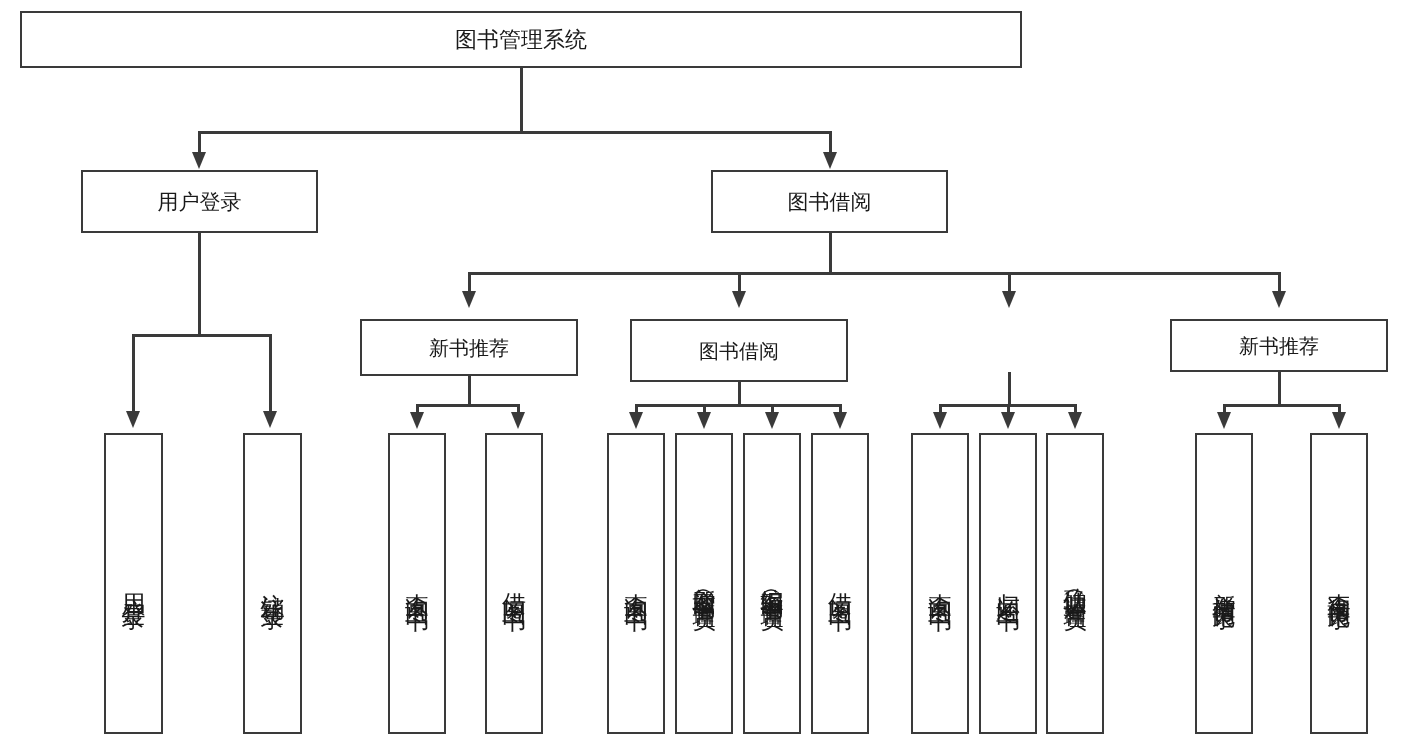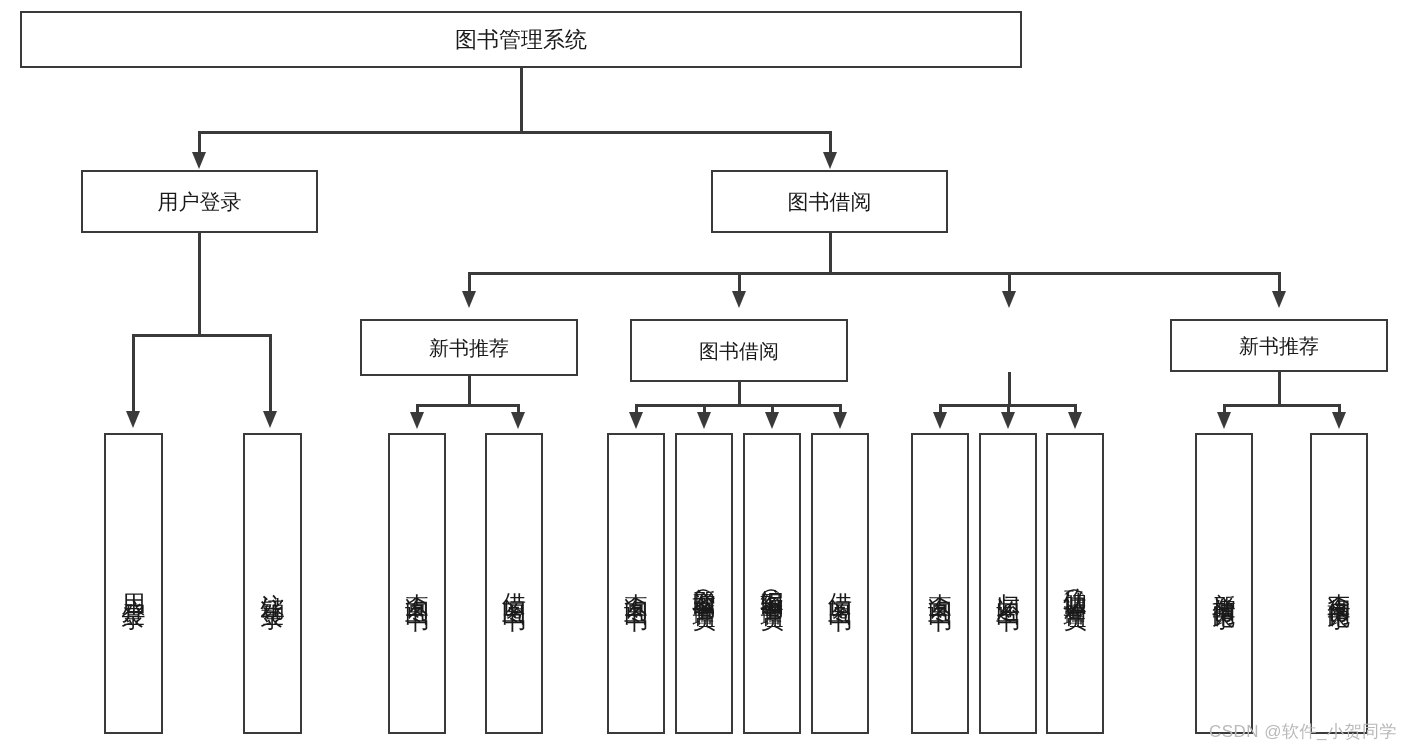--- a/index.html
+++ b/index.html
@@ -208,15 +208,14 @@
     <span class="label">确认归还（管理员）</span>
   </div>
 
   <div class="node leaf long" style="left:1195px; top:433px; width:58px; height:301px;">
     <span class="label">新增借阅记录</span>
   </div>
   <div class="node leaf long" style="left:1310px; top:433px; width:58px; height:301px;">
     <span class="label">查询借阅记录</span>
   </div>
 
-  <div class="watermark">CSDN @软件_小贺同学</div>
 
 </div>
 
 </body></html>

